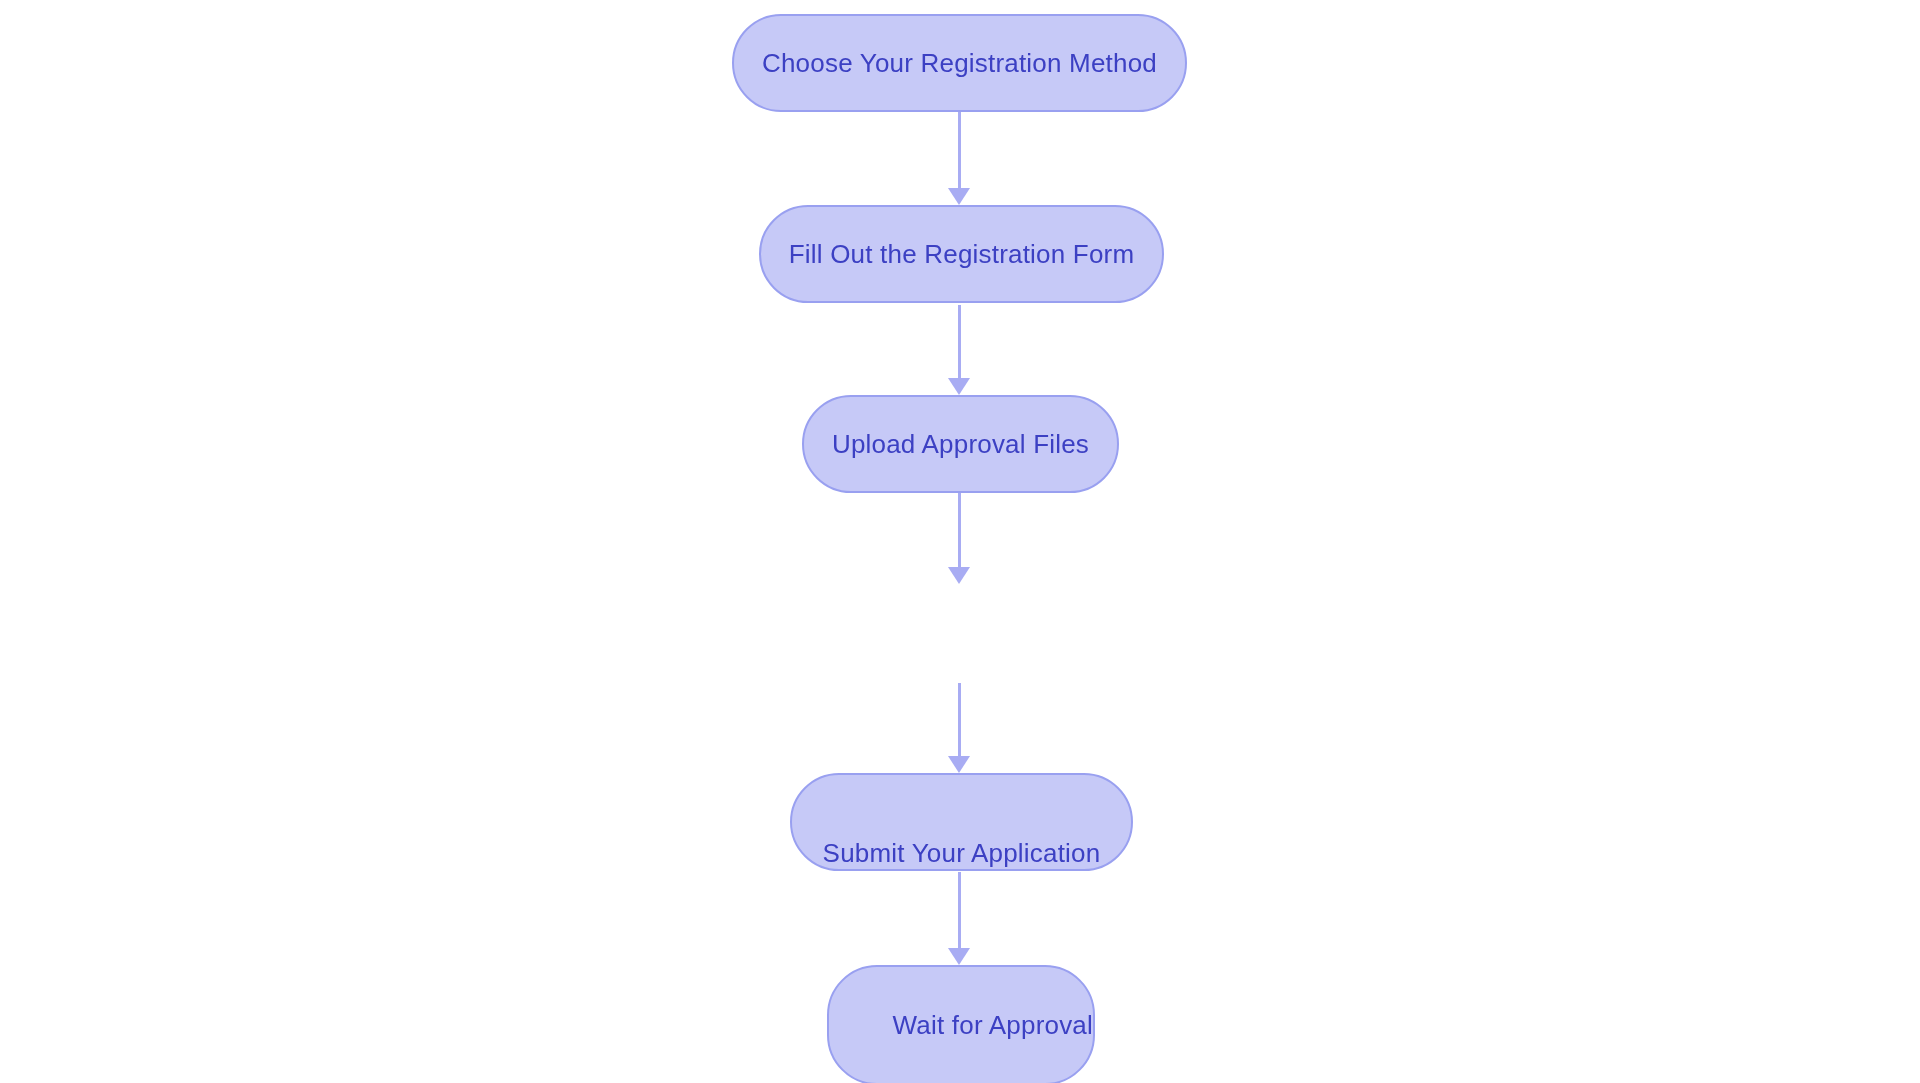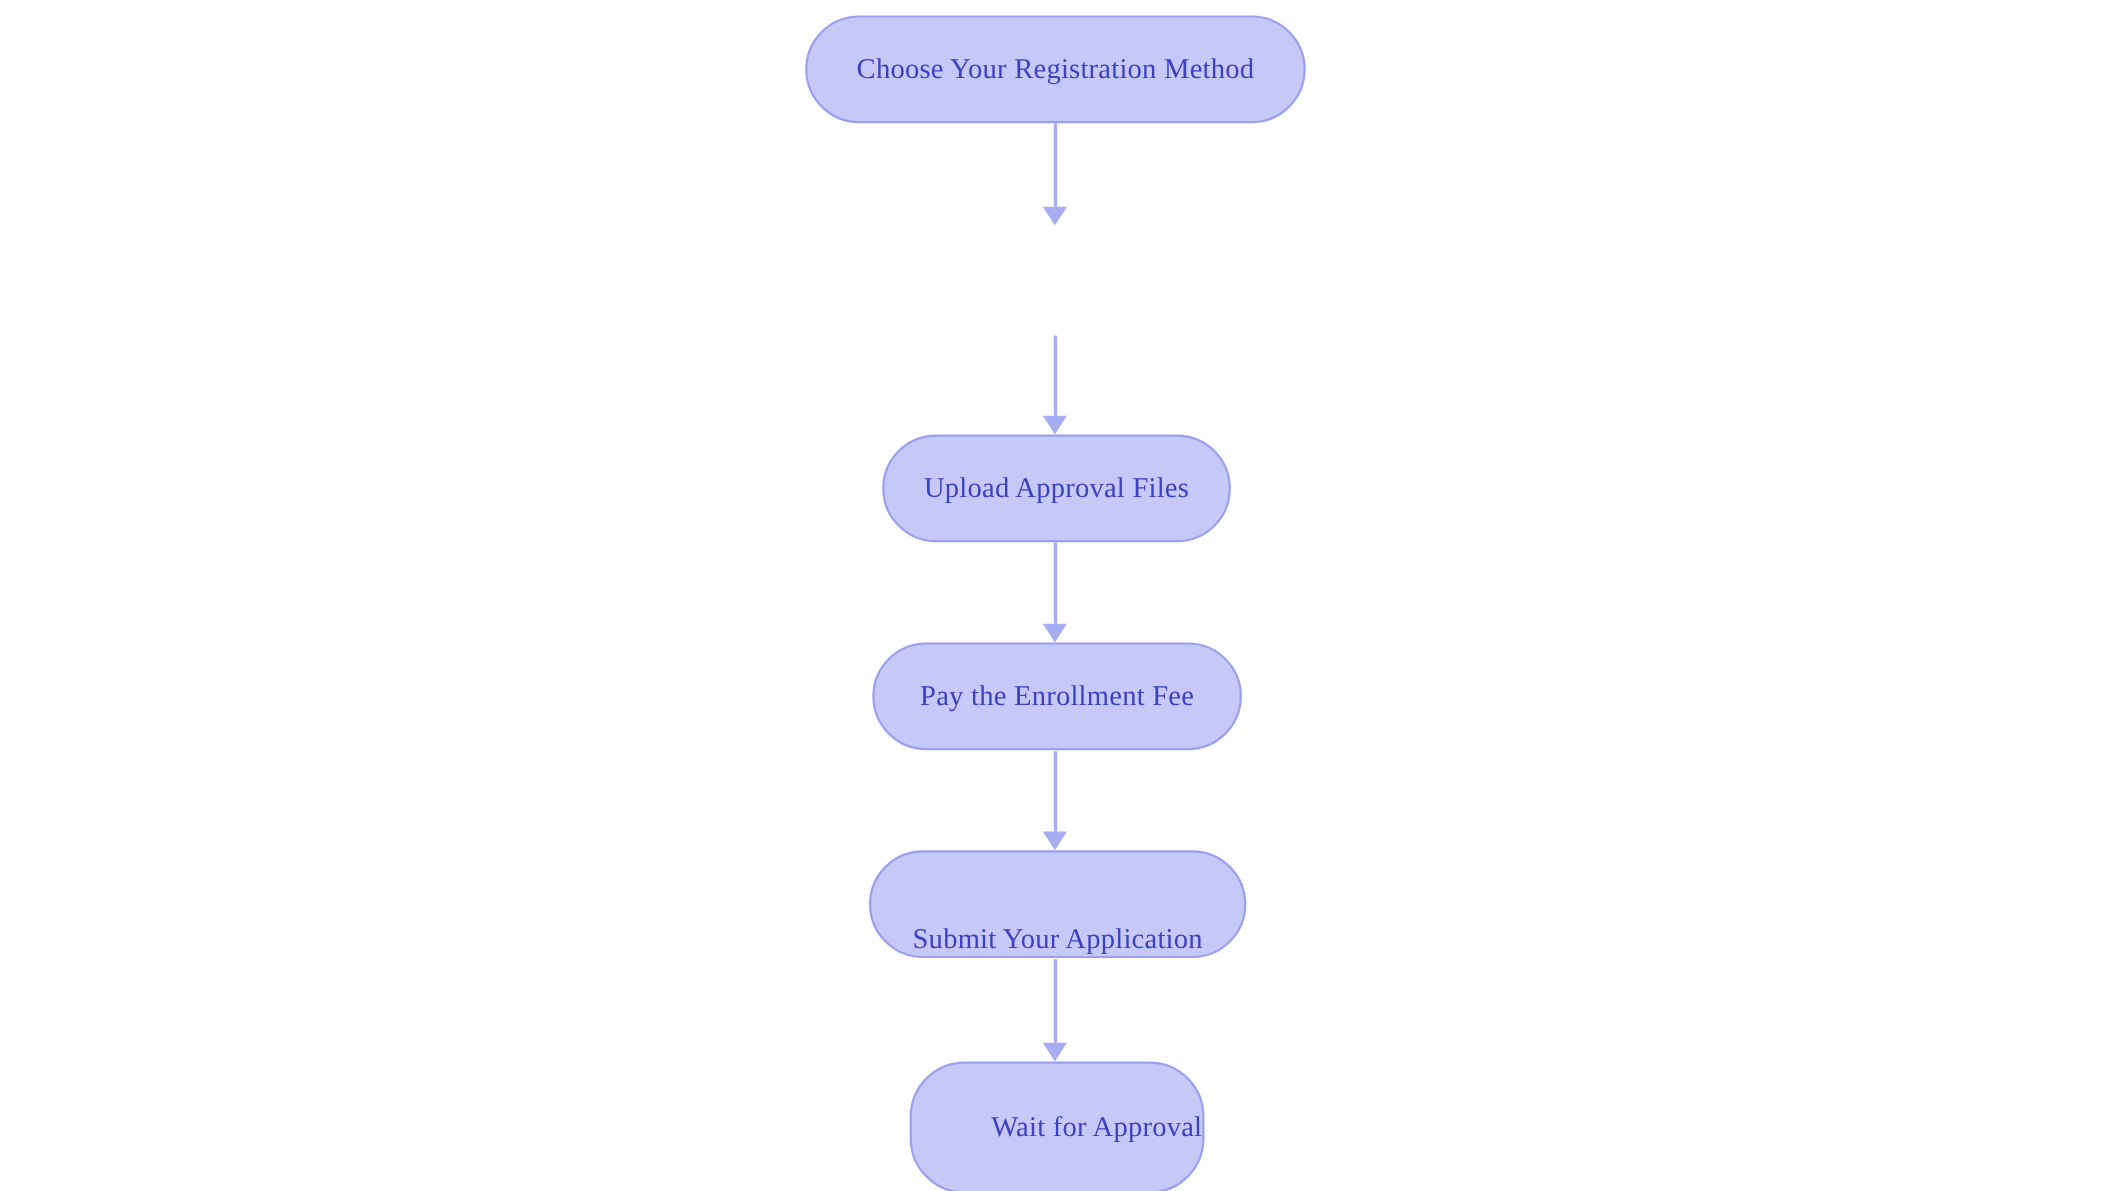--- a/index.html
+++ b/index.html
@@ -2,21 +2,21 @@
 <html style="--background: #ffffff; --node-fill: #c6c9f7; --node-border: #99a0f0; --node-text: #3c40c3; --arrow: #a8acf3;"><head>
 <meta charset="utf-8">
 <style>
   :root {
     --background: #ffffff;
     --node-fill: #c6c9f7;
     --node-border: #99a0f0;
     --node-text: #3c40c3;
     --arrow: #a8acf3;
   }
-  * { margin: 0; padding: 0; box-sizing: border-box; font-family: Liberation Serif, serif; }
+  * { margin: 0; padding: 0; box-sizing: border-box; }
   html, body {
     background: var(--background);
     font-family: "Liberation Sans", sans-serif;
   }
   .canvas {
     position: relative;
     width: 1920px;
     height: 1083px;
     background: var(--background);
     overflow: hidden;
@@ -75,38 +75,38 @@
 
   <div class="flow-node n1">
     <span>Choose Your Registration Method</span>
   </div>
 
   <div class="arrow a1">
     <div class="arrow-stem"></div>
     <div class="arrow-head"></div>
   </div>
 
+  <div class="flow-node n2">
+    <span>Fill Out the Registration Form</span>
+  </div>
 
   <div class="arrow a2">
     <div class="arrow-stem"></div>
     <div class="arrow-head"></div>
   </div>
 
   <div class="flow-node n3">
     <span>Upload Approval Files</span>
   </div>
 
   <div class="arrow a3">
     <div class="arrow-stem"></div>
     <div class="arrow-head"></div>
   </div>
 
-  <div class="flow-node n4">
-    <span>Pay the Enrollment Fee</span>
-  </div>
 
   <div class="arrow a4">
     <div class="arrow-stem"></div>
     <div class="arrow-head"></div>
   </div>
 
   <div class="flow-node n5">
     <span>Submit Your Application</span>
   </div>
 

